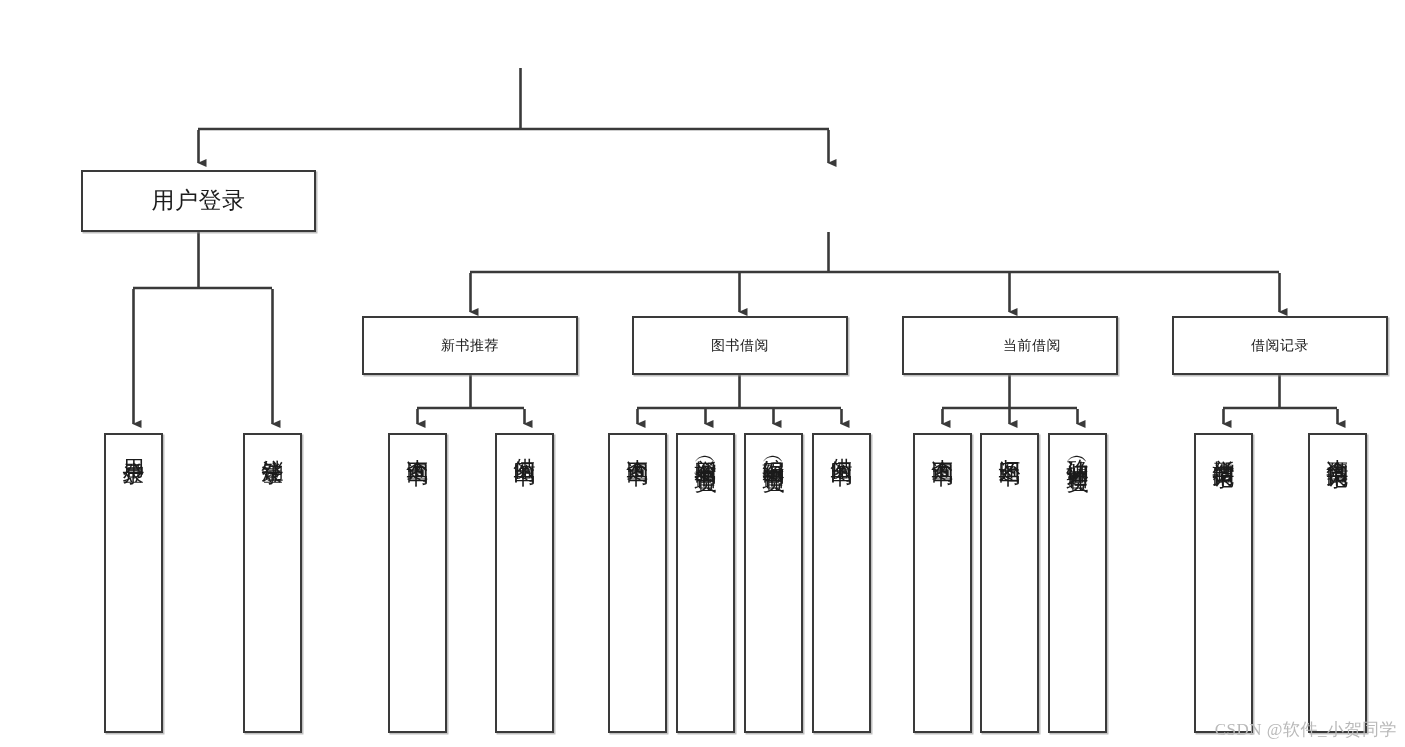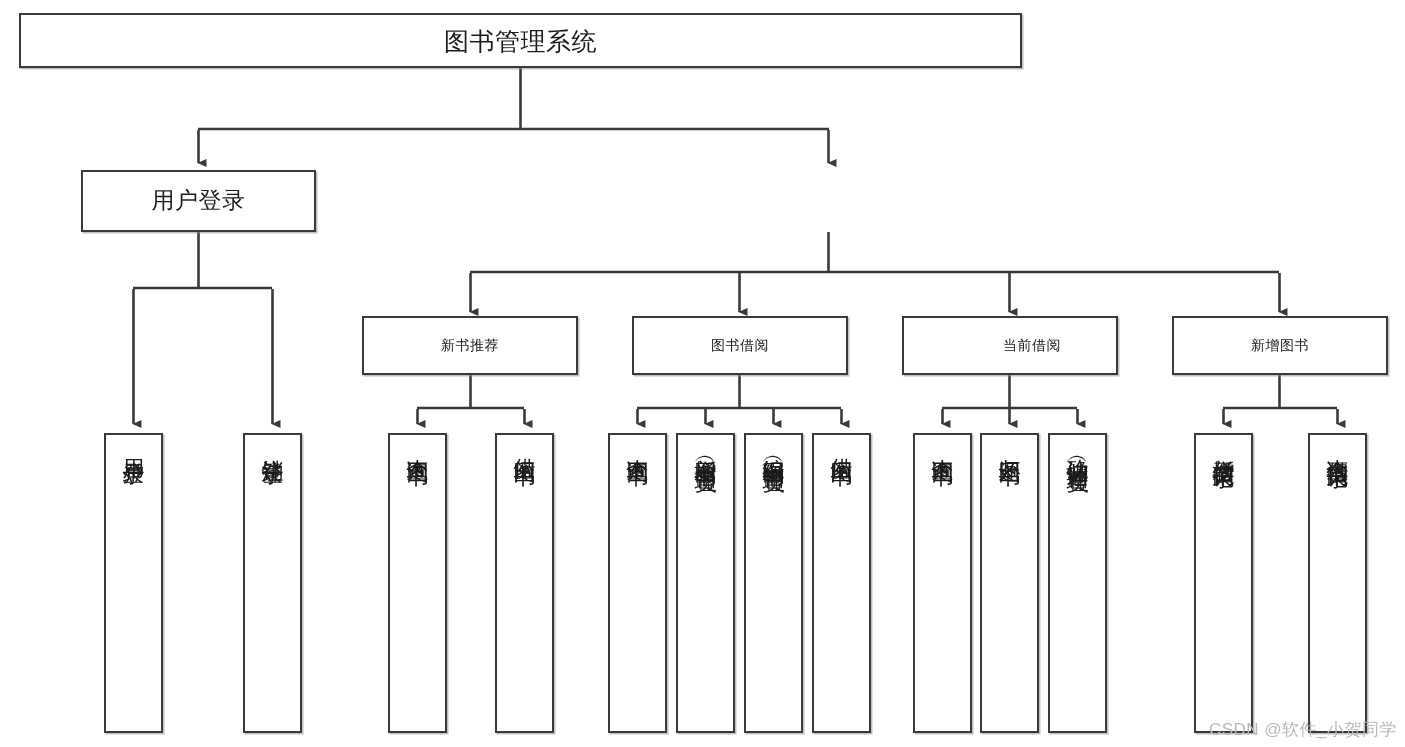--- a/index.html
+++ b/index.html
@@ -60,20 +60,21 @@
   .leaf  .label { font-size: 22px; }
   #watermark {
     position: absolute;
     right: 8px;
     bottom: 6px;
     font-size: 17px;
     color: #b9b9b9;
     letter-spacing: 0.5px;
     white-space: nowrap;
     pointer-events: none;
+    font-family: Liberation Serif, serif;
   }
 </style>
 </head>
 <body>
 
 <div id="canvas">
 
   <svg id="wires" viewBox="0 0 1405 747" xmlns="http://www.w3.org/2000/svg">
     <defs>
       <marker id="arrow" markerWidth="10" markerHeight="10" refX="4" refY="8" orient="auto" markerUnits="userSpaceOnUse">
@@ -117,39 +118,36 @@
       <path d="M1009.5,409 L1009.5,424" marker-end="url(#arrow)"></path>
       <path d="M1077.5,409 L1077.5,424" marker-end="url(#arrow)"></path>
 
       <path d="M1279.5,375 L1279.5,408"></path>
       <path d="M1223,408 L1337,408"></path>
       <path d="M1223.5,409 L1223.5,424" marker-end="url(#arrow)"></path>
       <path d="M1337.5,409 L1337.5,424" marker-end="url(#arrow)"></path>
     </g>
   </svg>
 
-  <div class="node horiz lvl0" style="left:19px; top:13px; width:1003px; height:55px;">
-    <span class="label">图书管理系统</span>
-  </div>
 
   <div class="node horiz lvl1" style="left:81px; top:170px; width:235px; height:62px;">
     <span class="label">用户登录</span>
   </div>
 
   <div class="node horiz lvl2" style="left:362px; top:316px; width:216px; height:59px;">
     <span class="label">新书推荐</span>
   </div>
   <div class="node horiz lvl2" style="left:632px; top:316px; width:216px; height:59px;">
     <span class="label">图书借阅</span>
   </div>
   <div class="node horiz lvl2" style="left:902px; top:316px; width:216px; height:59px;padding-left:44px;">
     <span class="label">当前借阅</span>
   </div>
   <div class="node horiz lvl2" style="left:1172px; top:316px; width:216px; height:59px;">
-    <span class="label">新增图书</span>
+    <span class="label">借阅记录</span>
   </div>
 
   <div class="node vert leaf" style="left:104px; top:433px; width:59px; height:300px;">
     <span class="label">用户登录</span>
   </div>
   <div class="node vert leaf" style="left:243px; top:433px; width:59px; height:300px;">
     <span class="label">注销登录</span>
   </div>
 
   <div class="node vert leaf" style="left:388px; top:433px; width:59px; height:300px;">

